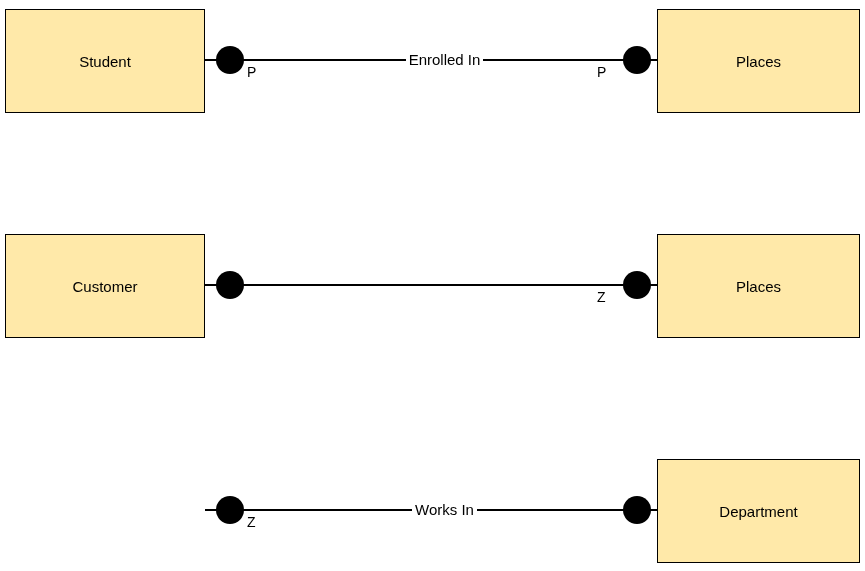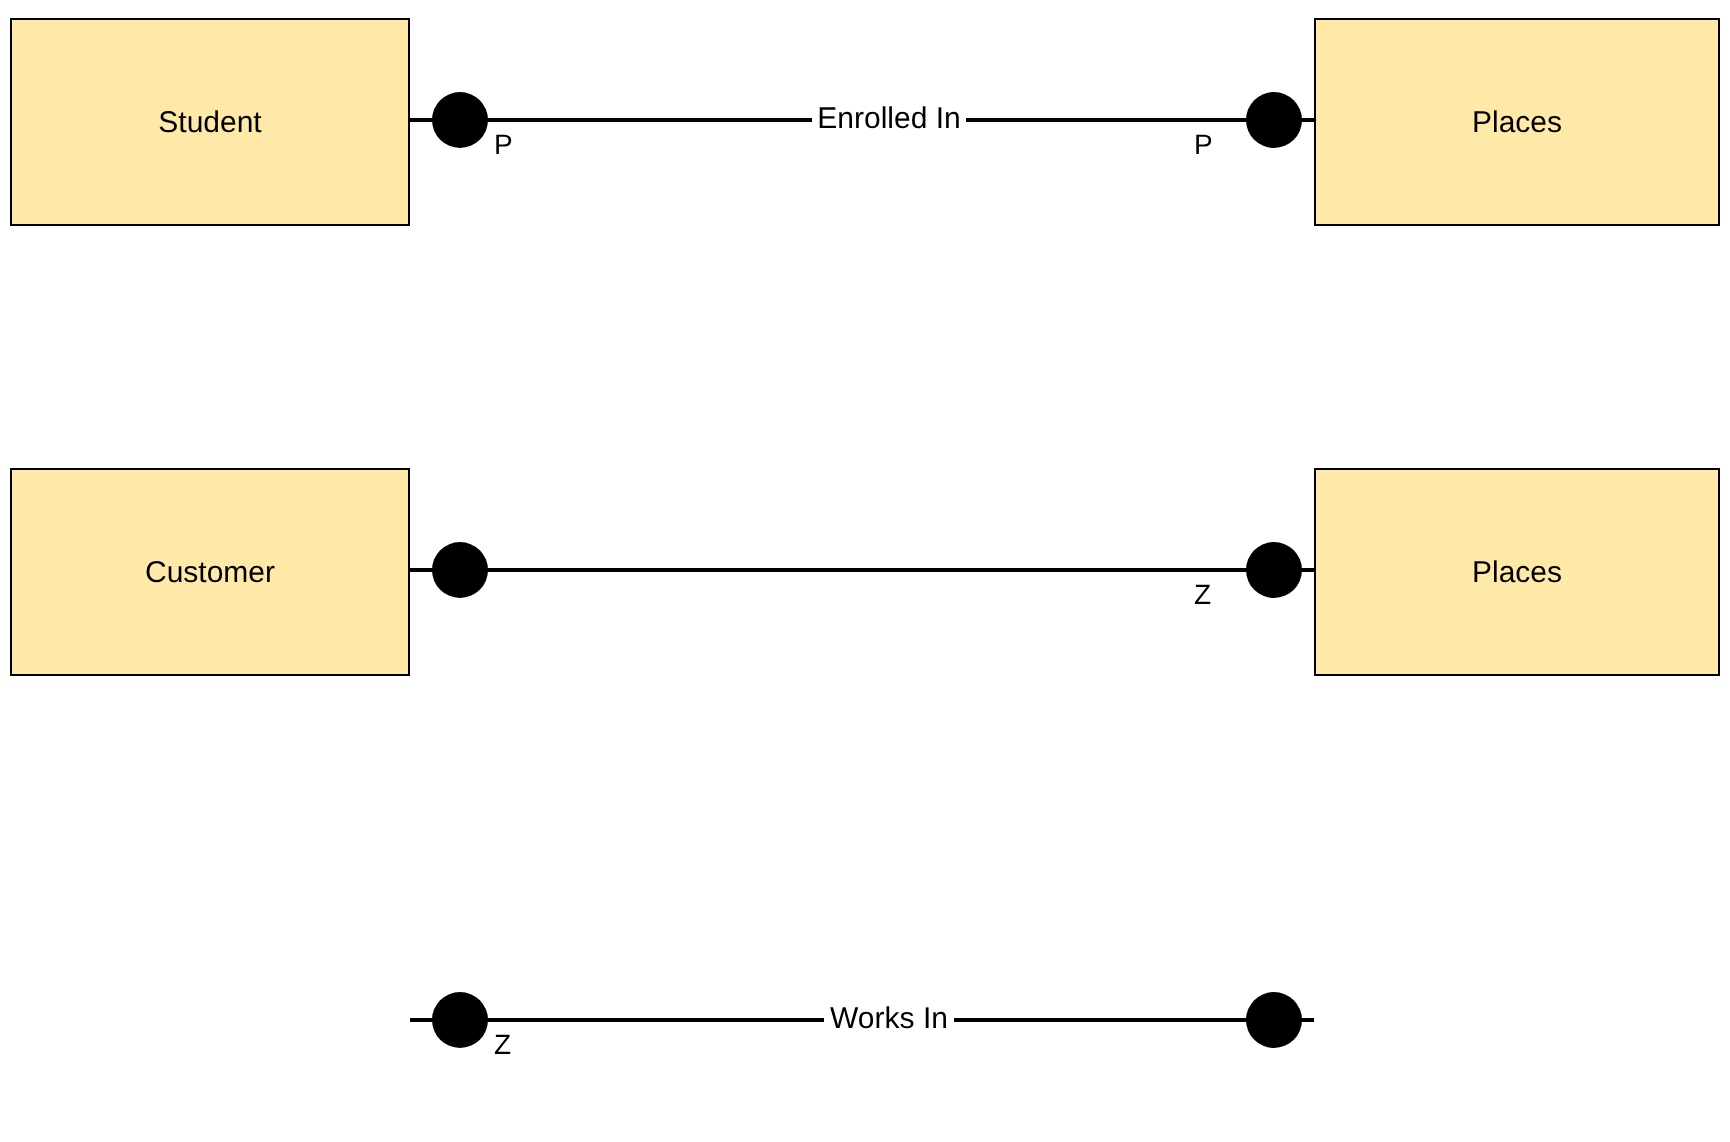--- a/index.html
+++ b/index.html
@@ -120,15 +120,18 @@
 
   <div class="row row-3">
     <div class="connector"></div>
     <div class="dot left"></div>
     <div class="dot right"></div>
     <div class="card-label left">Z</div>
     <div class="card-label right"></div>
     <div class="rel-label-wrap">
       <span>Works In</span>
     </div>
+    <div class="entity right">
+      <span>Department</span>
+    </div>
   </div>
 
 </div>
 
 </body></html>

